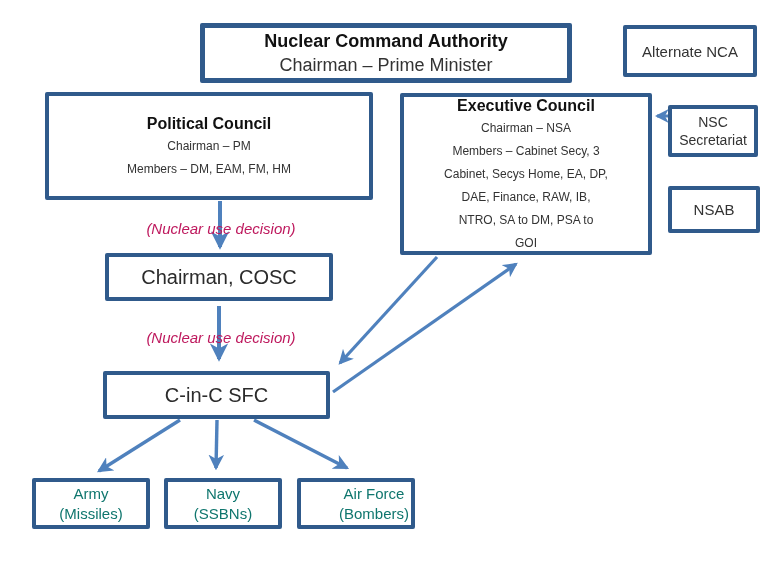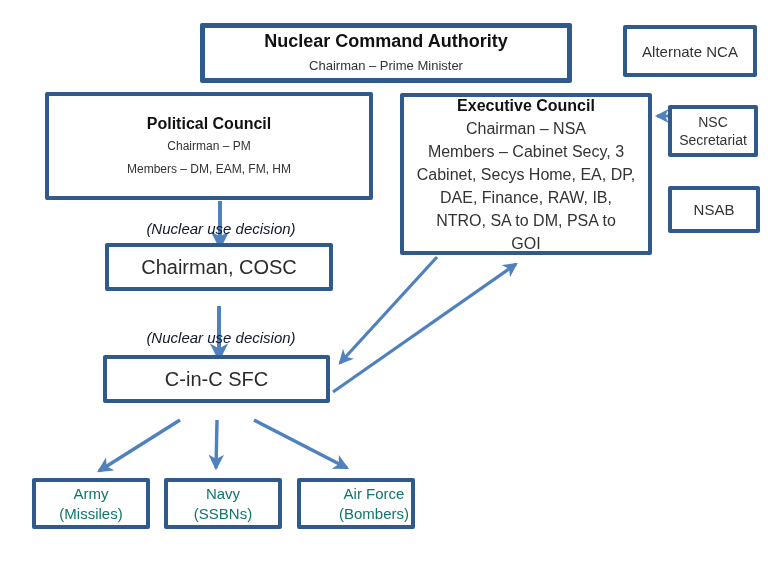--- a/index.html
+++ b/index.html
@@ -30,51 +30,51 @@
     justify-content: center;
     text-align: center;
     z-index: 2;
   }
   .node .title { font-weight: bold; color: #111111; }
   .node .line { color: #333333; }
 
   
   #nca          { left: 200px; top: 23px;  width: 372px; height: 60px; border-width: 5px; }
   #nca .title   { font-size: 18px; line-height: 25px; }
-  #nca .line    { font-size: 13px; line-height: 23px; }
+  #nca .line    { font-size: 18px; line-height: 23px; }
 
   #alternate-nca { left: 623px; top: 25px; width: 134px; height: 52px; font-size: 15px; }
 
   #political-council { left: 45px; top: 92px; width: 328px; height: 108px; }
   #political-council .title { font-size: 16px; line-height: 23px; }
   #political-council .line  { font-size: 12px; line-height: 23px; }
 
   #executive-council { left: 400px; top: 93px; width: 252px; height: 162px; }
   #executive-council .title { font-size: 16px; line-height: 23px; }
-  #executive-council .line  { font-size: 16px; line-height: 23px; white-space: nowrap; }
+  #executive-council .line  { font-size: 12px; line-height: 23px; white-space: nowrap; }
 
   #nsc-secretariat { left: 668px; top: 105px; width: 90px; height: 52px; font-size: 14px; line-height: 18px; padding: 2px; }
   #nsab            { left: 668px; top: 186px; width: 92px; height: 47px; font-size: 15px; }
 
-  #chairman-cosc { left: 105px; top: 243px; width: 228px; height: 48px; font-size: 20px; color: #2b2b2b; }
-  #cinc-sfc      { left: 103px; top: 355px; width: 227px; height: 48px; font-size: 20px; color: #2b2b2b; }
+  #chairman-cosc { left: 105px; top: 253px; width: 228px; height: 48px; font-size: 20px; color: #2b2b2b; }
+  #cinc-sfc      { left: 103px; top: 371px; width: 227px; height: 48px; font-size: 20px; color: #2b2b2b; }
 
   #army      { left: 32px;  top: 478px; width: 118px; height: 51px; }
   #navy      { left: 164px; top: 478px; width: 118px; height: 51px; }
   #air-force { left: 297px; top: 478px; width: 118px; height: 51px; padding-left: 36px; }
   #army .line, #navy .line, #air-force .line { font-size: 15px; line-height: 20px; color: #0f766e; }
 
   .decision-label {
     position: absolute;
     z-index: 3;
     width: 230px;
     text-align: center;
     font-style: italic;
     font-size: 15px;
-    color: #0f172a;
+    color: #be185d;
   }
   #decision-label-1 { left: 106px; top: 220px; }
   #decision-label-2 { left: 106px; top: 329px; }
 </style>
 </head>
 <body>
 
 <div id="canvas">
 
   <svg id="arrow-layer" viewBox="0 0 768 576" xmlns="http://www.w3.org/2000/svg">

